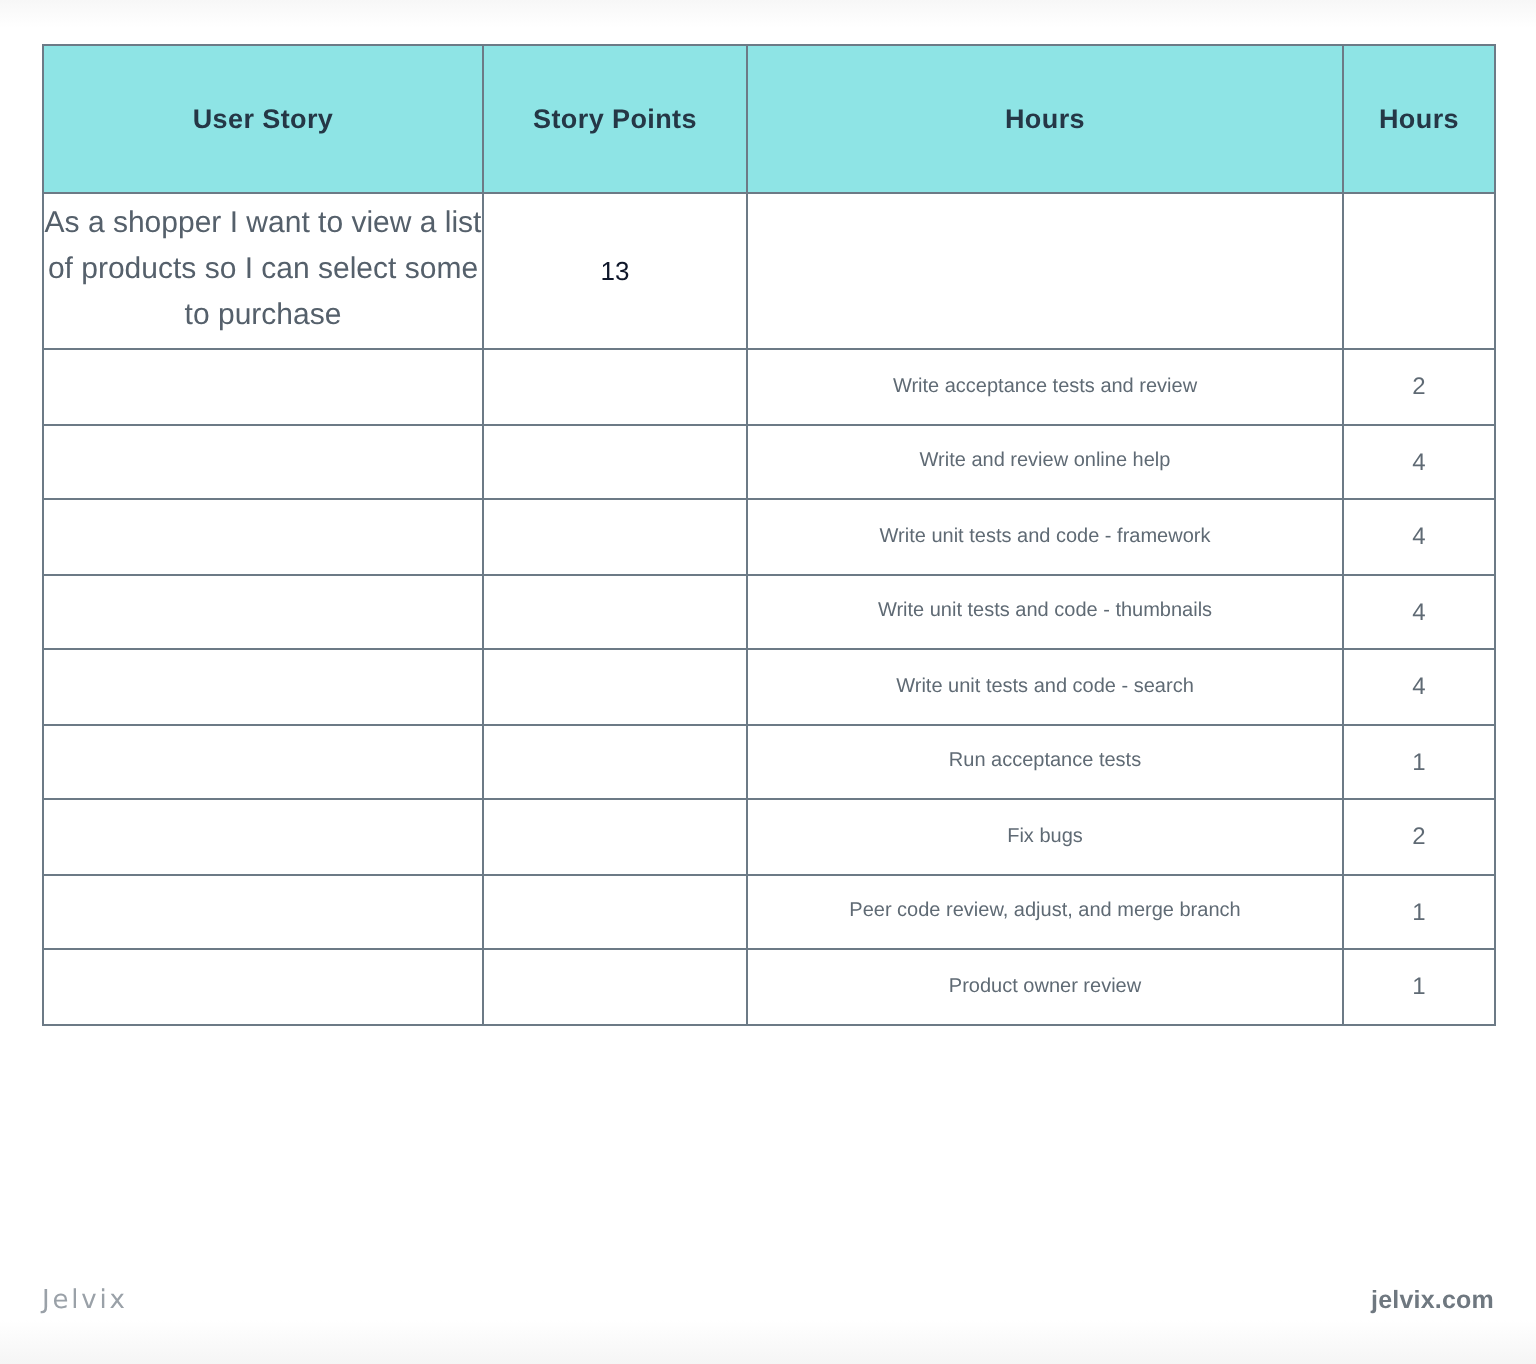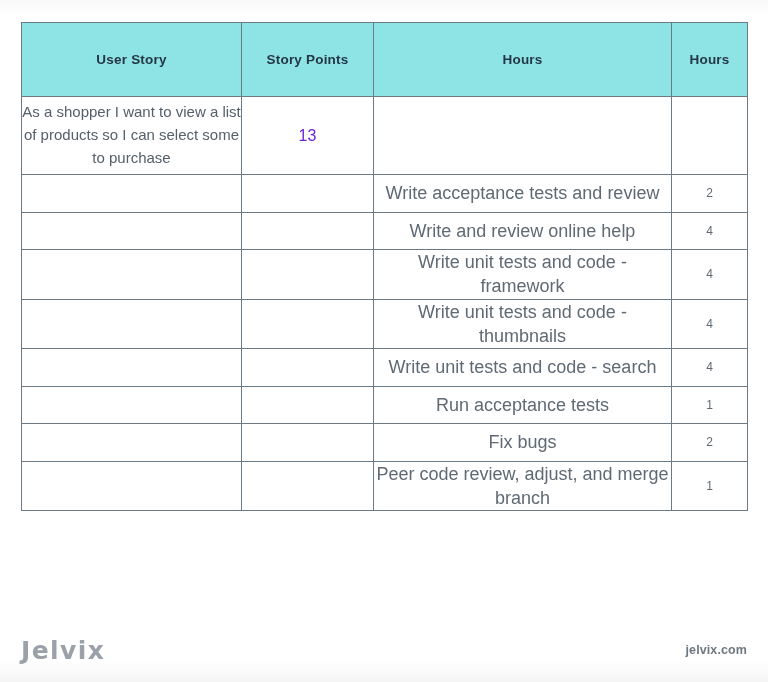--- a/index.html
+++ b/index.html
@@ -52,36 +52,36 @@
     background: #8ee4e5;
     color: #253746;
     font-size: 13.5px;
     font-weight: bold;
     text-align: center;
     height: 74px;
     letter-spacing: 0.2px;
   }
   td {
     height: 37.5px;
-    font-size: 18px;
+    font-size: 10px;
     color: #5f6a74;
     text-align: center;
     font-weight: normal;
   }
   td.story-cell {
     height: 78px;
     padding: 6px 16px;
     line-height: 1.52;
     font-size: 15px;
     color: #55606b;
   }
   td.points-cell {
     height: 78px;
-    font-size: 16px;
-    color: #6d28d9;
+    font-size: 13px;
+    color: #0f172a;
     margin-top: 16px;
   }
   td.task-cell {
     padding: 2px 10px;
     line-height: 1.35;
   }
   td.hours-cell {
     font-size: 12px;
   }
   td.empty-cell { }
@@ -91,22 +91,22 @@
     left: 21px;
     top: 633px;
     width: 726px;
     height: 34px;
     display: flex;
     align-items: center;
     justify-content: space-between;
   }
   .brand-logo {
     font-family: "DejaVu Sans", sans-serif;
-    font-size: 25px;
-    font-weight: 700;
+    font-size: 13px;
+    font-weight: 400;
     color: #9aa1a8;
     letter-spacing: 1.4px;
   }
   .brand-site {
     font-size: 12.5px;
     color: #6f7880;
     letter-spacing: 0.1px;
     font-weight: bold;
   }
 </style>
@@ -181,20 +181,26 @@
             <td class="empty-cell"></td>
             <td class="task-cell">Fix bugs</td>
             <td class="hours-cell">2</td>
           </tr>
           <tr>
             <td class="empty-cell"></td>
             <td class="empty-cell"></td>
             <td class="task-cell">Peer code review, adjust, and merge branch</td>
             <td class="hours-cell">1</td>
           </tr>
+          <tr>
+            <td class="empty-cell"></td>
+            <td class="empty-cell"></td>
+            <td class="task-cell">Product owner review</td>
+            <td class="hours-cell">1</td>
+          </tr>
         </tbody>
     </table>
   </div>
 
   <div class="footer">
     <span class="brand-logo">Jelvix</span>
     <span class="brand-site">jelvix.com</span>
   </div>
 
 </div>

